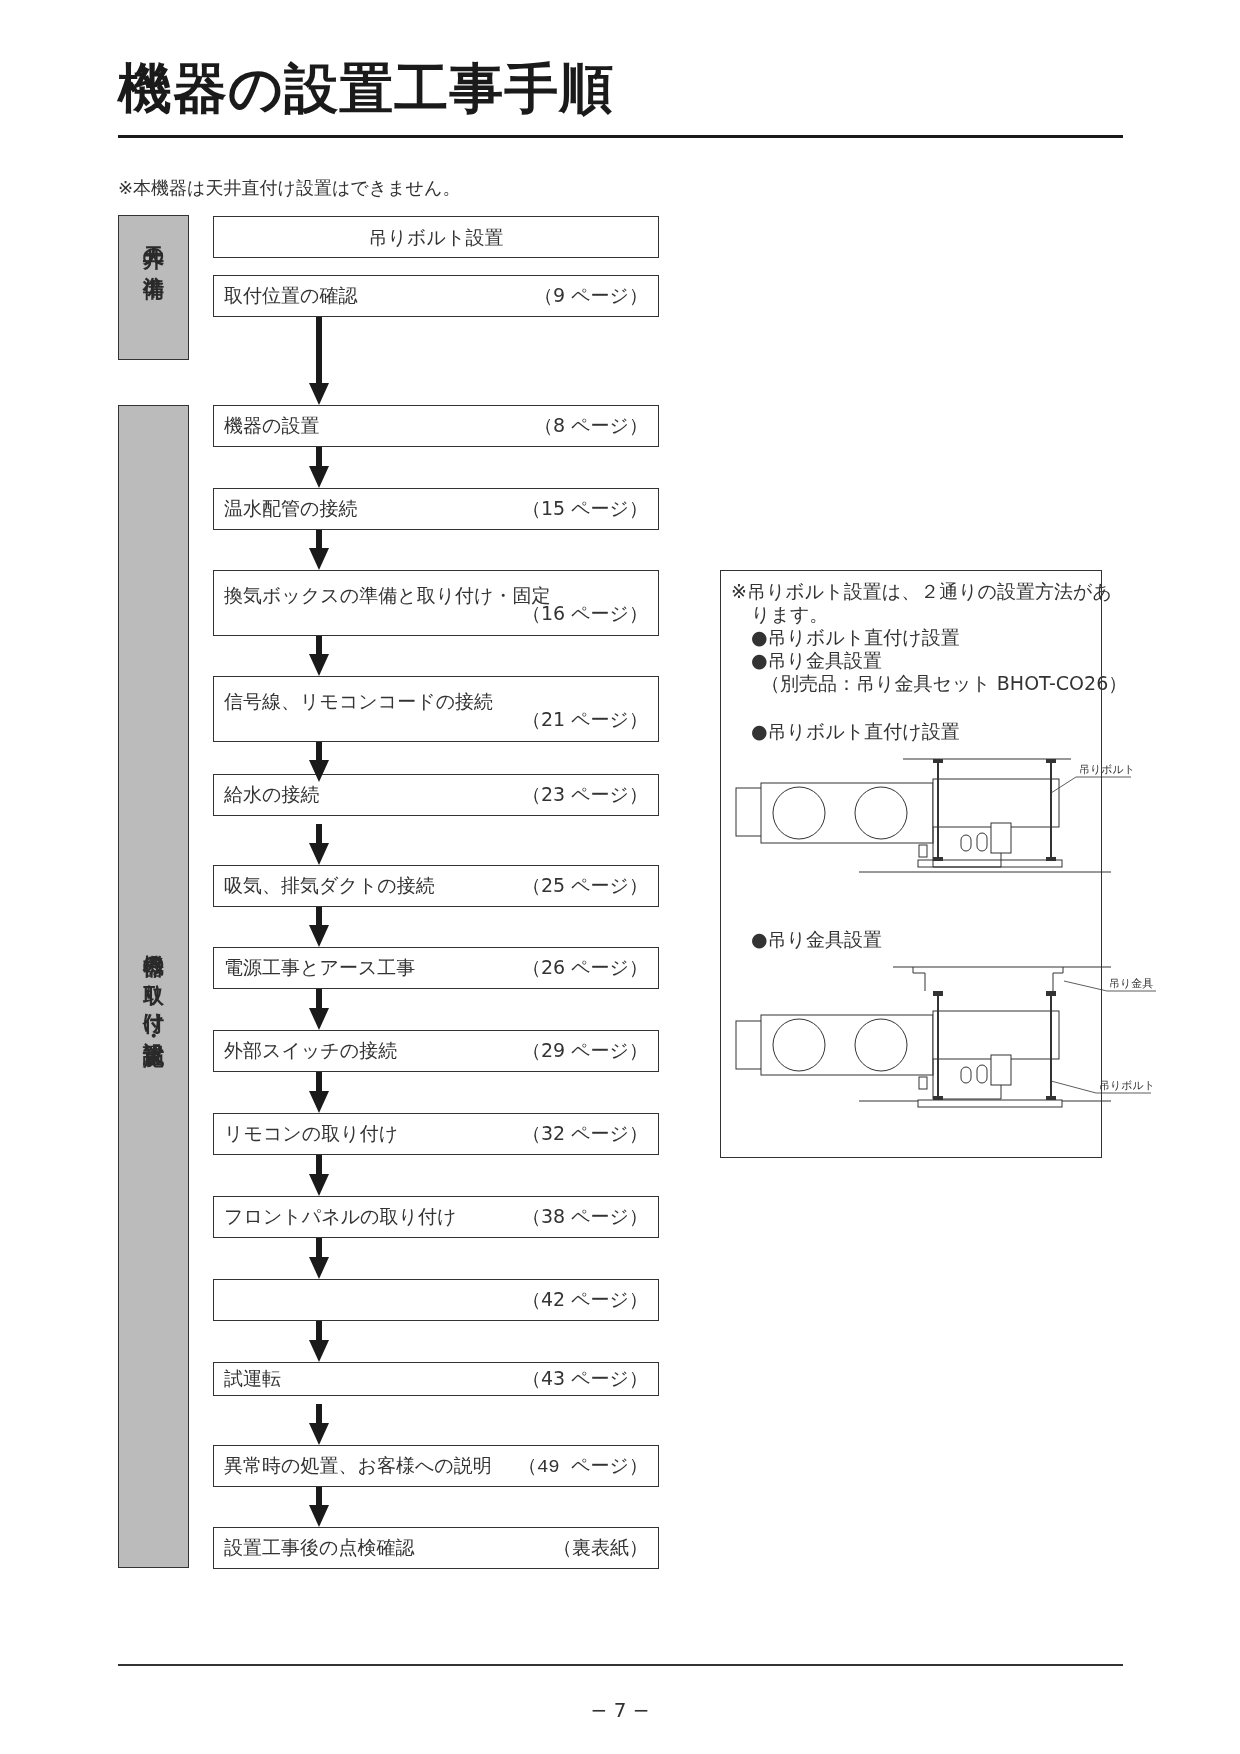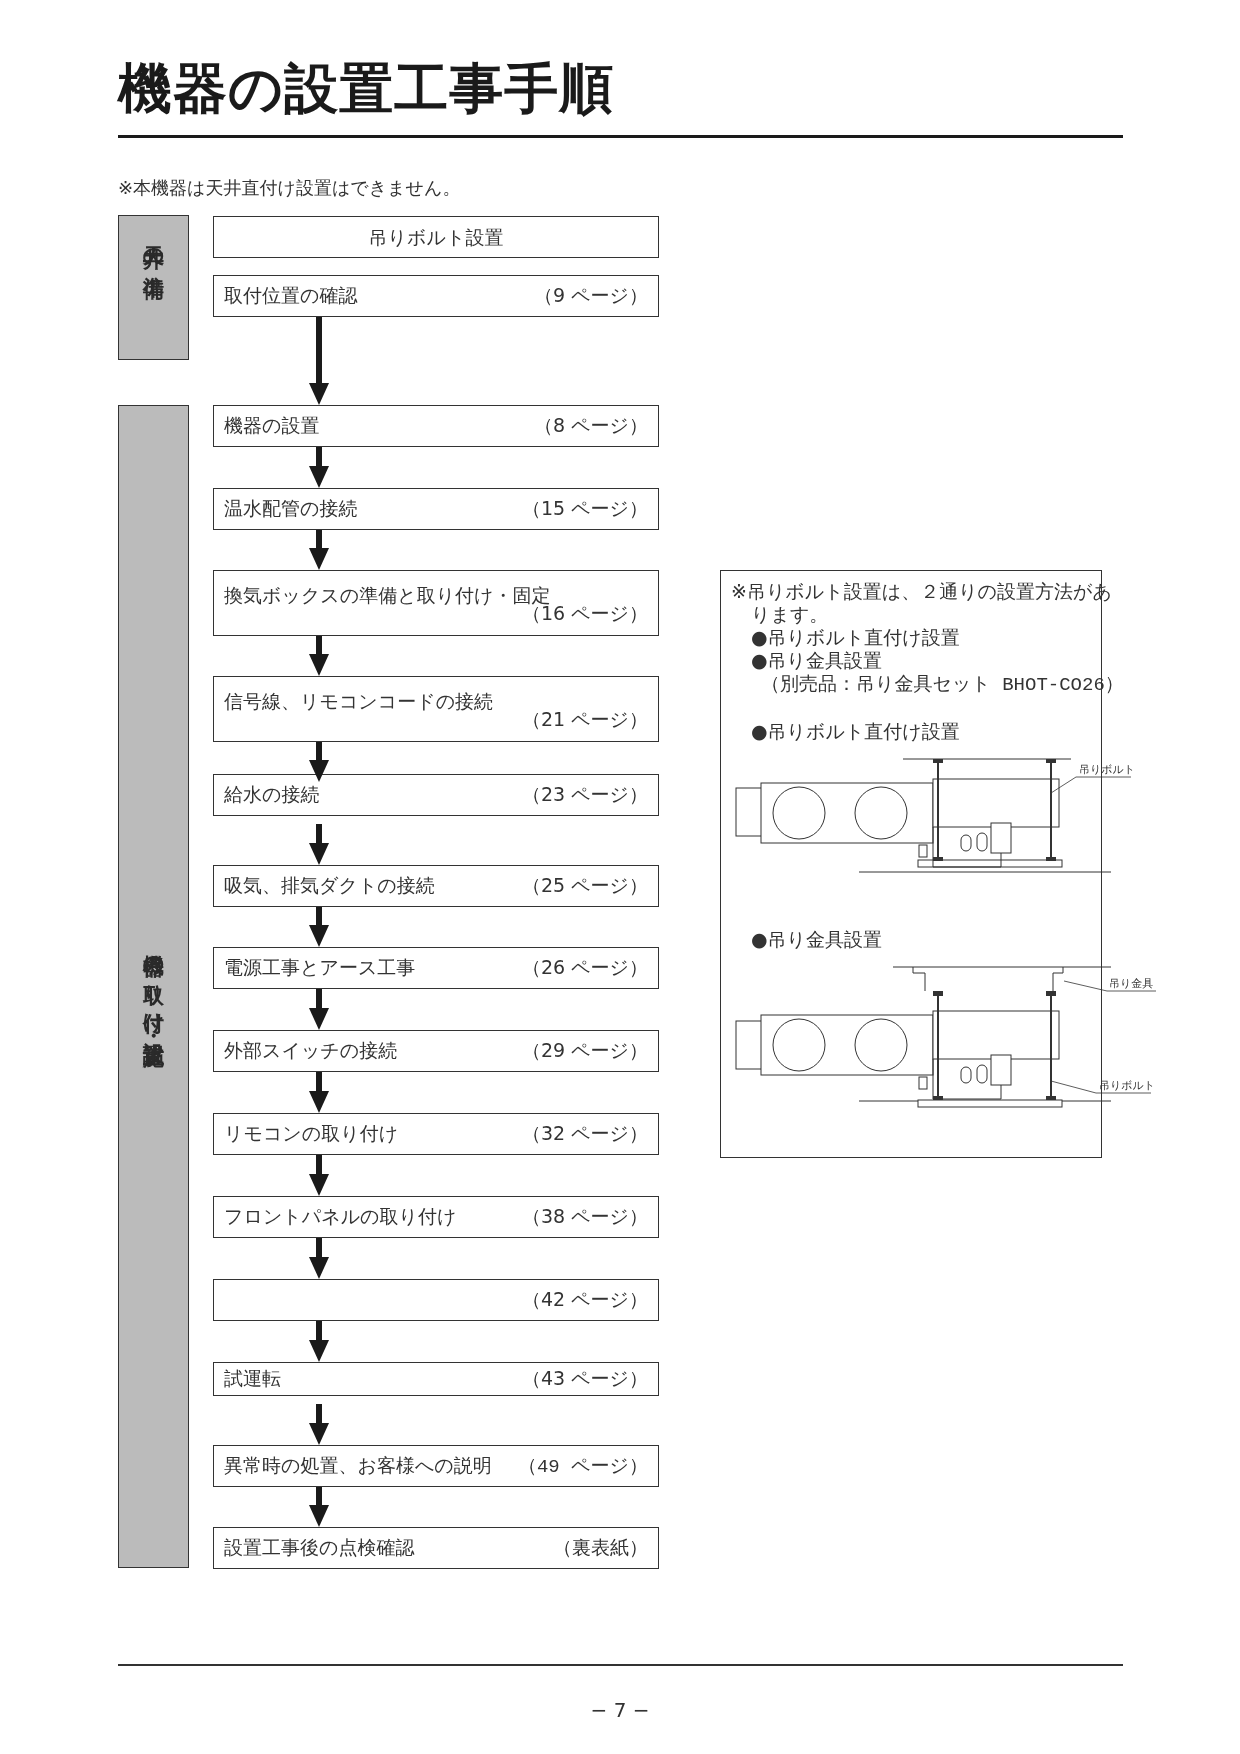--- a/index.html
+++ b/index.html
@@ -187,21 +187,21 @@
 <div class="arrow" style="top:1487px; height:40px;">
   <div class="shaft" style="height:18px;"></div>
     <div class="head" style="top:18px;"></div>
 </div>
 
 <div class="info-box">
   <div class="t" style="left:10px; top:8px;">※吊りボルト設置は、２通りの設置方法があ</div>
   <div class="t" style="left:30px; top:31px;">ります。</div>
   <div class="t" style="left:30px; top:54px;">●吊りボルト直付け設置</div>
   <div class="t" style="left:30px; top:77px;">●吊り金具設置</div>
-  <div class="t" style="left:40px; top:100px;font-family:Liberation Mono, monospace;">（別売品：吊り金具セット BHOT-CO26）</div>
+  <div class="t" style="left:40px; top:100px;">（別売品：吊り金具セット BHOT-CO26）</div>
   <div class="t" style="left:30px; top:148px;">●吊りボルト直付け設置</div>
 
   <svg class="diagram" style="top:184px;" width="430" height="120" viewBox="0 0 430 120">
     <g fill="none" stroke="#333" stroke-width="1">
       <line x1="172" y1="4" x2="340" y2="4"></line>
       <line x1="128" y1="131" x2="380" y2="131" transform="translate(0,-14)"></line>
       <rect x="187" y="105" width="144" height="7" fill="#fff"></rect>
       <rect x="5" y="33" width="28" height="48" fill="#fff"></rect>
       <rect x="30" y="28" width="172" height="60" fill="#fff"></rect>
       <circle cx="68" cy="58" r="26"></circle>

